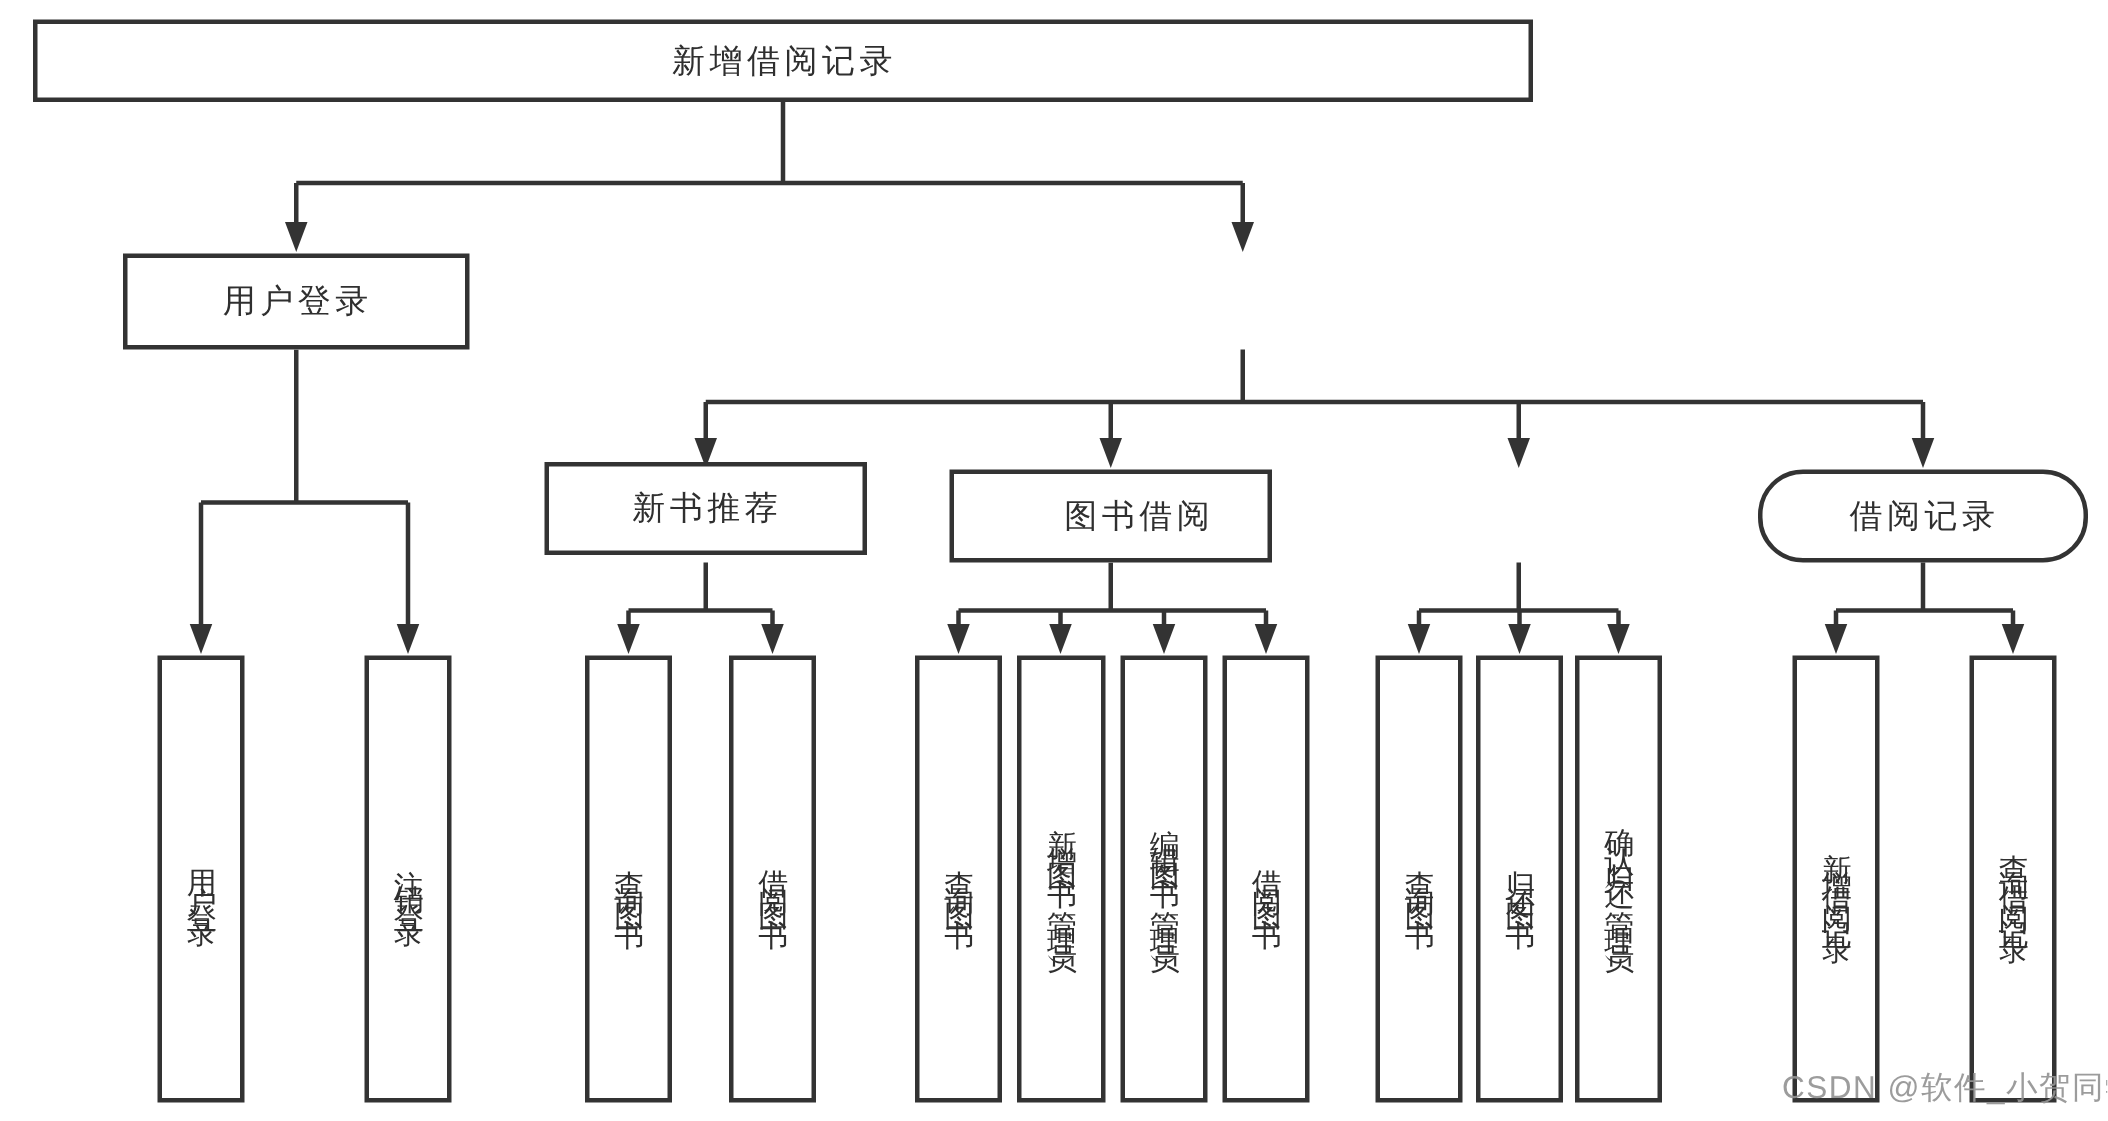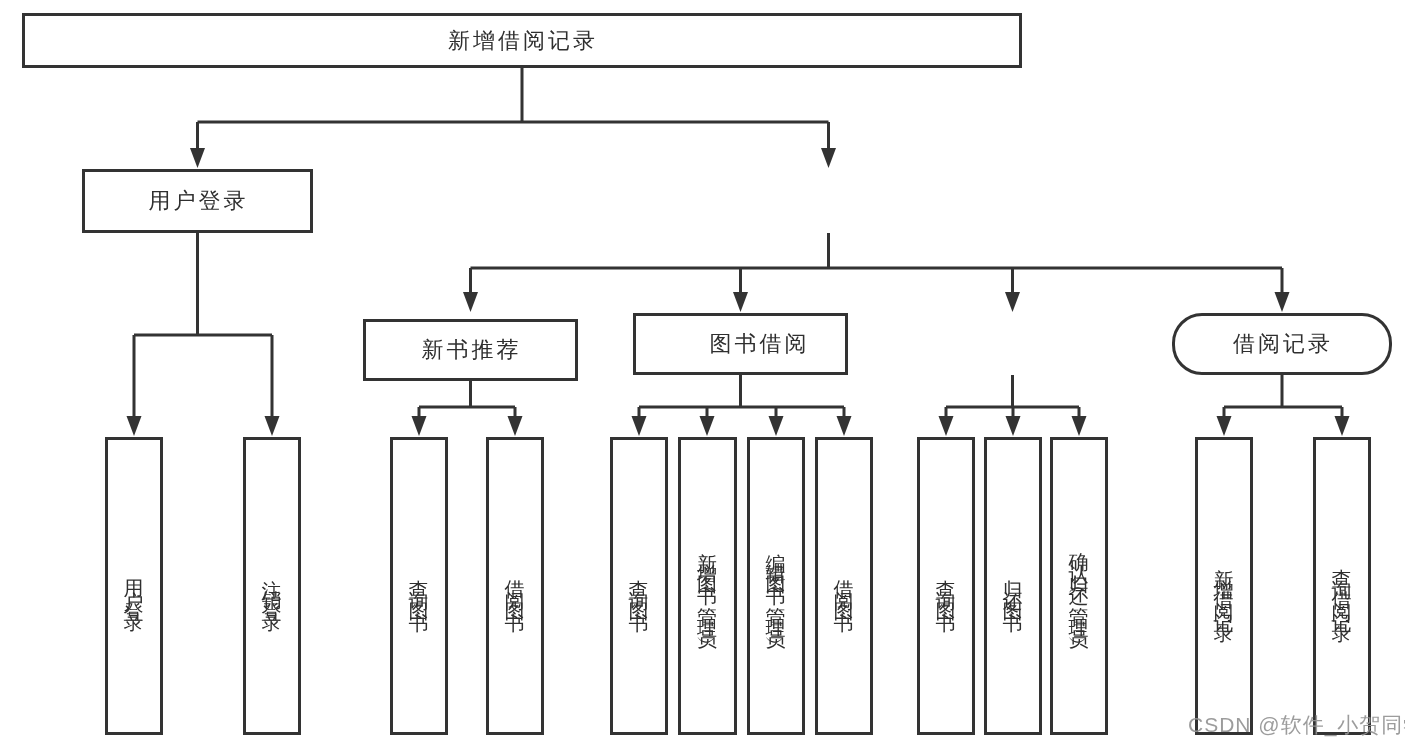--- a/index.html
+++ b/index.html
@@ -98,21 +98,21 @@
   </svg>
 
   <div class="box hbox" style="left:22px; top:13px; width:1000px; height:55px;">
     <span>新增借阅记录</span>
   </div>
 
   <div class="box hbox" style="left:82px; top:169px; width:231px; height:64px;">
     <span>用户登录</span>
   </div>
 
-  <div class="box hbox" style="left:363px; top:319px; width:215px; height:62px;">
+  <div class="box hbox" style="left:363px; top:308px; width:215px; height:62px;">
     <span>新书推荐</span>
   </div>
   <div class="box hbox" style="left:633px; top:313px; width:215px; height:62px;padding-left:36px;">
     <span>图书借阅</span>
   </div>
   <div class="box hbox" style="left:1172px; top:313px; width:220px; height:62px;border-radius:30px;">
     <span>借阅记录</span>
   </div>
 
   <div class="box vbox" style="left:105px; top:437px; width:58px; height:298px;">

